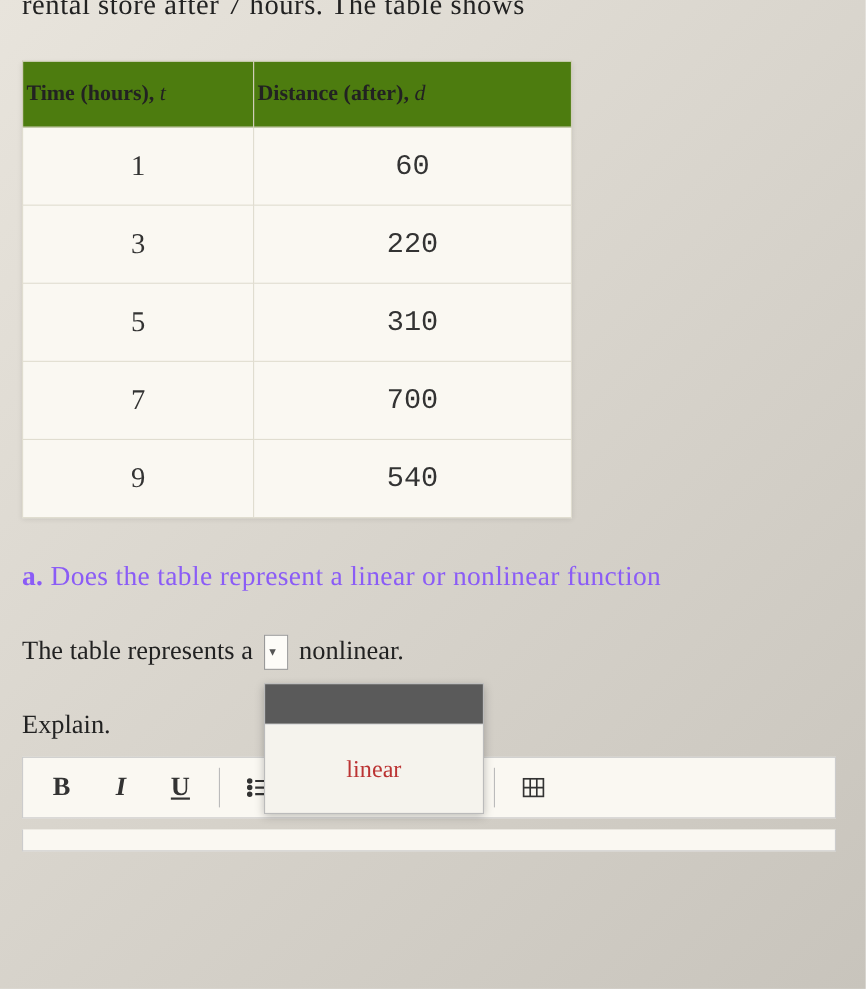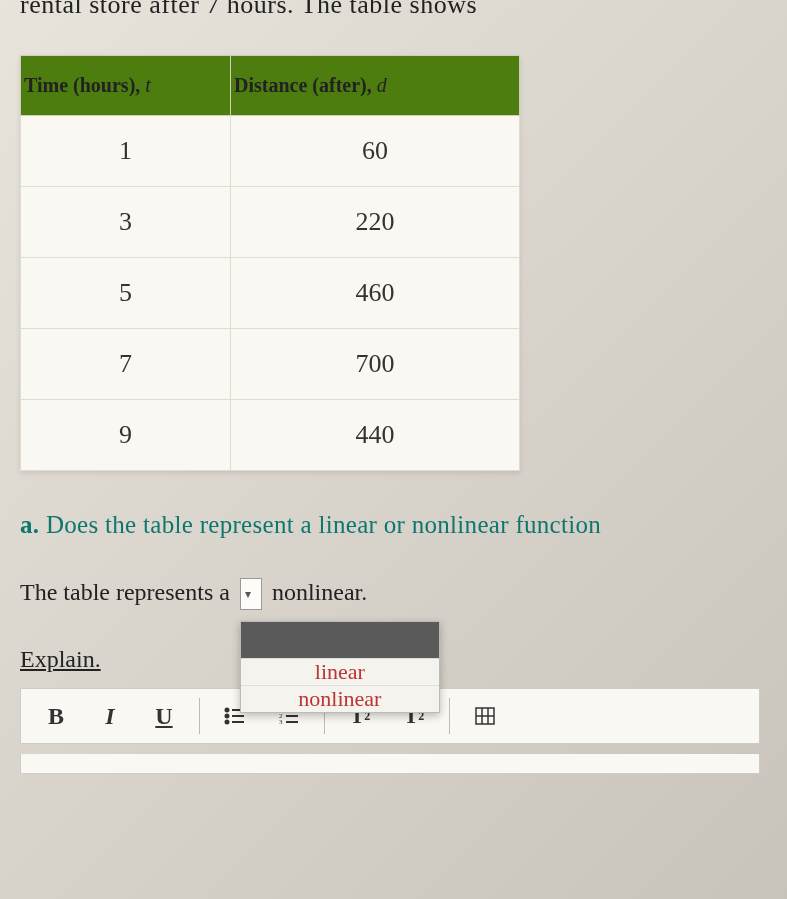--- a/index.html
+++ b/index.html
@@ -52,24 +52,25 @@
       text-align: center;
       border: 1px solid #e0ddd0;
       font-family: 'Times New Roman', serif;
       background: #faf8f2;
     }
     .data-table td:first-child {
       width: 210px;
     }
     .data-table td:last-child {
       width: 289px;
+      font-family: Liberation Mono, monospace;
     }
     .question-line {
       font-size: 25px;
-      color: #0f766e;
+      color: #8b5cf6;
       margin: 40px 0 40px 20px;
       letter-spacing: 0.3px;
     }
     .question-line .part-label {
       font-weight: bold;
     }
     .answer-row {
       display: flex;
       align-items: center;
       margin: 0 0 40px 20px;
@@ -108,31 +109,30 @@
       border: 1px solid #bbb;
       box-shadow: 0 3px 8px rgba(0,0,0,0.25);
       z-index: 10;
     }
     .dropdown-option-blank {
       height: 36px;
       background: #5a5a5a;
       color: #fff;
     }
     .dropdown-option {
-      padding: 0 14px;
+      padding: 27px 14px;
       font-size: 22px;
       color: #bb3333;
       border-top: 1px solid #ddd;
       cursor: pointer;
     }
     .explain-label {
       font-size: 24px;
       color: #222;
       margin: 0 0 15px 20px;
-      text-decoration: underline;
     }
     .toolbar {
       display: flex;
       align-items: center;
       gap: 0;
       margin-left: 20px;
       border: 1px solid #ccc;
       background: #faf8f2;
       height: 56px;
       padding: 0 8px;
@@ -195,49 +195,48 @@
     <tr>
       <td>1</td>
       <td>60</td>
     </tr>
     <tr>
       <td>3</td>
       <td>220</td>
     </tr>
     <tr>
       <td>5</td>
-      <td>460</td>
+      <td>310</td>
     </tr>
     <tr>
       <td>7</td>
       <td>700</td>
     </tr>
     <tr>
       <td>9</td>
-      <td>440</td>
+      <td>540</td>
     </tr>
   </tbody>
 </table>
 
 <div class="question-line">
   <span class="part-label">a.</span>
   <span>Does the table represent a linear or nonlinear function</span>
 </div>
 
 <div class="answer-row">
   <span>The table represents a</span>
   <span class="dropdown-wrap">
     <span class="dropdown-select">
       <span></span>
       <span class="dropdown-chevron">▾</span>
     </span>
     <div class="dropdown-options">
       <div class="dropdown-option-blank"></div>
       <div class="dropdown-option">linear</div>
-      <div class="dropdown-option">nonlinear</div>
     </div>
   </span>
   <span>nonlinear.</span>
 </div>
 
 <div class="explain-label">Explain.</div>
 
 <div class="toolbar">
   <div class="toolbar-btn bold">B</div>
   <div class="toolbar-btn italic">I</div>

